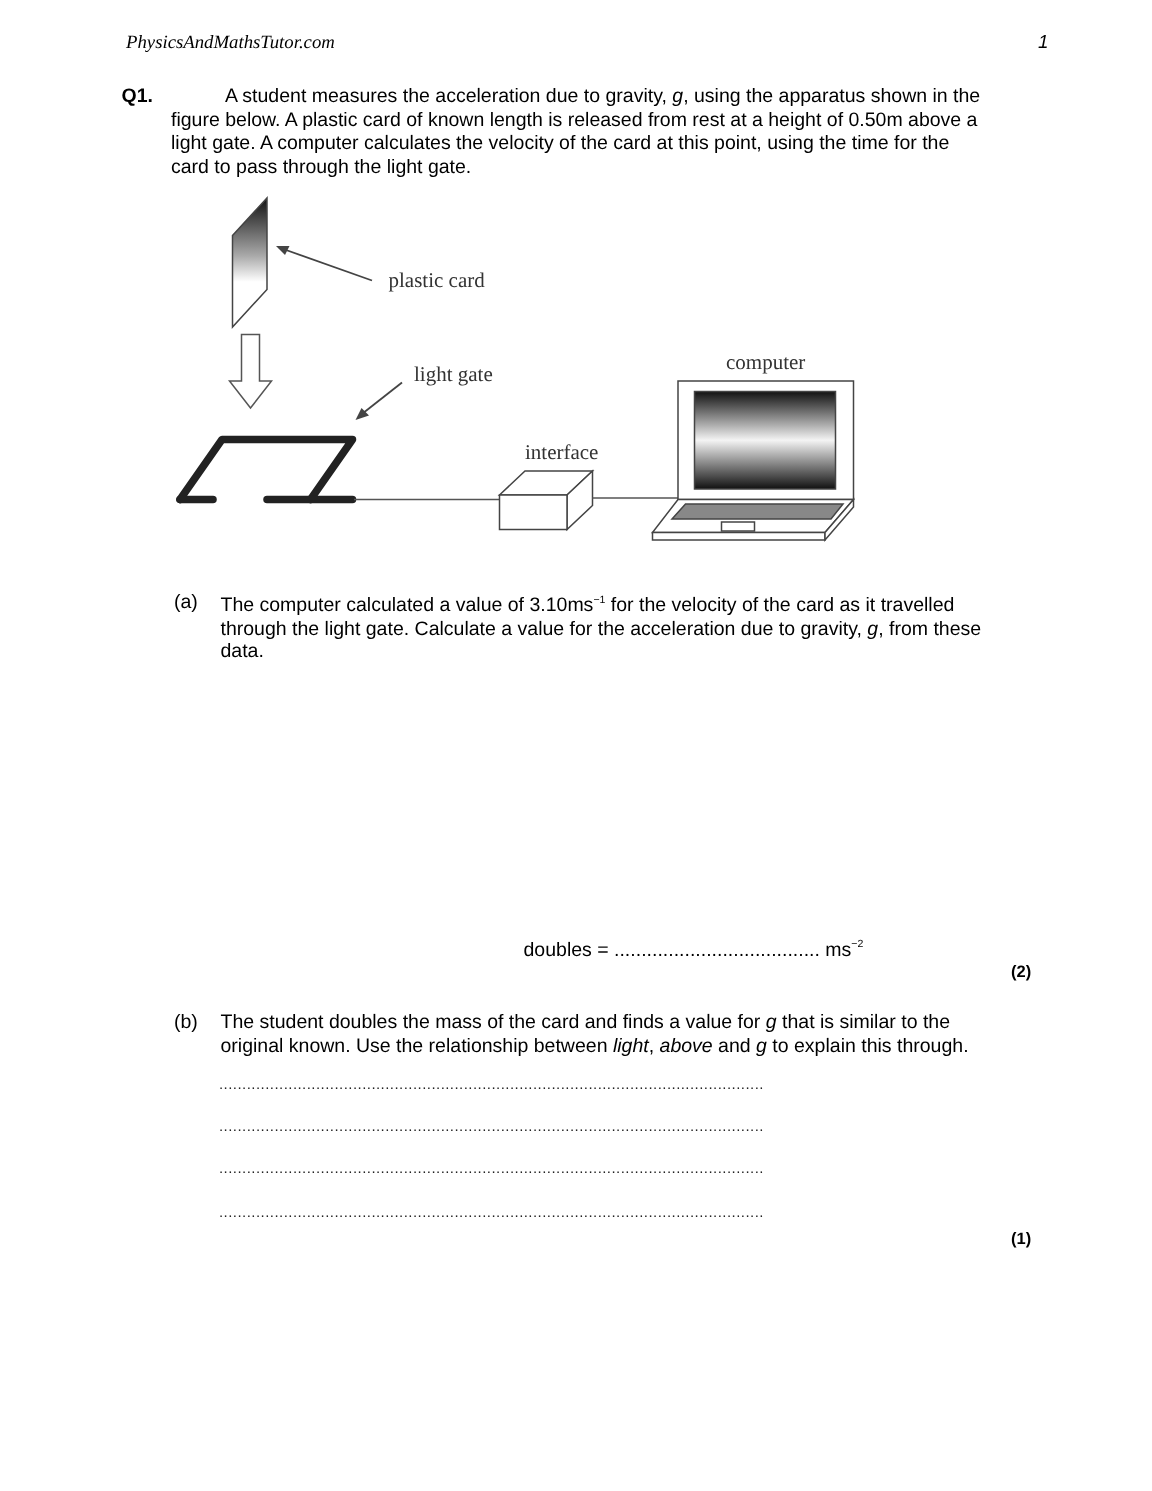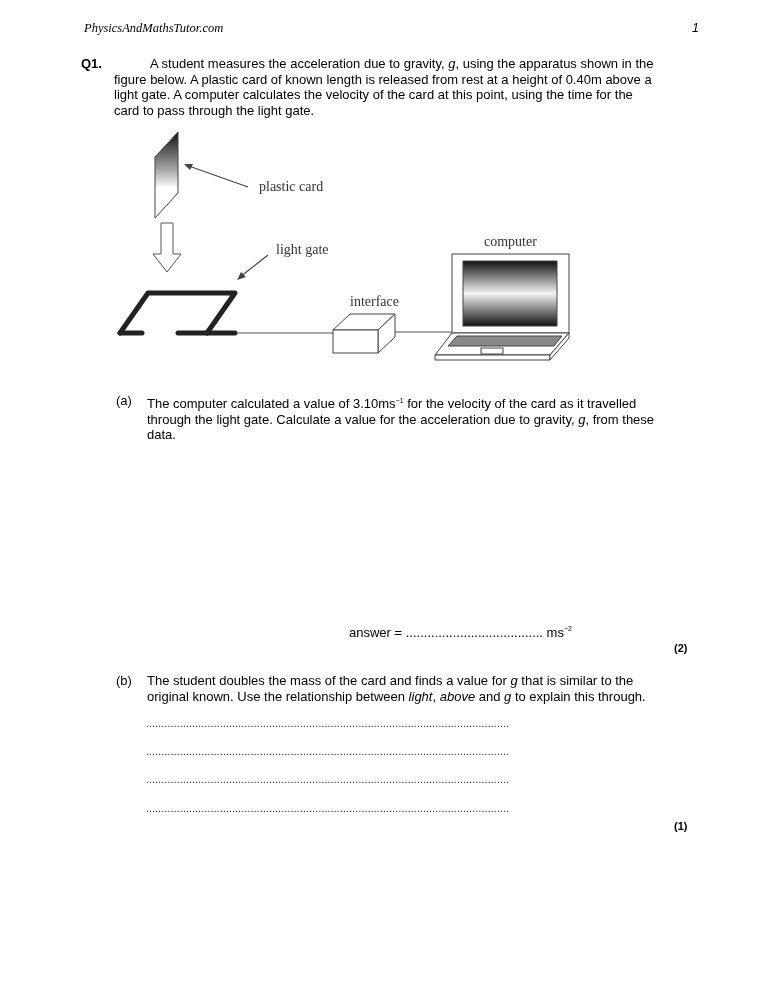--- a/index.html
+++ b/index.html
@@ -19,21 +19,21 @@
     .dots { left: 146px; width: 410px; height: 14px; overflow: hidden; font-size: 10px; letter-spacing: 0.3px; white-space: nowrap; color: #222; }
     .dlabel { font-family: "Liberation Serif", serif; font-size: 14px; fill: #333; }
   </style>
 </head>
 <body>
 
 <div class="abs header-site">PhysicsAndMathsTutor.com</div>
 <div class="abs header-page">1</div>
 
 <div class="abs qnum">Q1.</div>
-<div class="abs qtext"><span>A student measures the acceleration due to gravity, </span><i>g</i><span>, using the apparatus shown in the figure below. A plastic card of known length is released from rest at a height of 0.40m above a light gate. A computer calculates the velocity of the card at this point, using the time for the card to pass through the light gate.</span></div>
+<div class="abs qtext"><span>A student measures the acceleration due to gravity, </span><i>g</i><span>, using the apparatus shown in the figure below. A plastic card of known length is released from rest at a height of 0.50m above a light gate. A computer calculates the velocity of the card at this point, using the time for the card to pass through the light gate.</span></div>
 
 <svg class="abs diagram" viewBox="0 0 470 245" width="470" height="245">
   <defs>
     <linearGradient id="cardGrad" x1="0" y1="0" x2="0" y2="1">
       <stop offset="0" stop-color="#111"></stop>
       <stop offset="0.45" stop-color="#aaa"></stop>
       <stop offset="0.65" stop-color="#fff"></stop>
       <stop offset="1" stop-color="#fff"></stop>
     </linearGradient>
     <linearGradient id="screenGrad" x1="0" y1="0" x2="0" y2="1">
@@ -84,21 +84,21 @@
     <polygon points="440,230 459,208 459,213 440,235" fill="#fff"></polygon>
     <polygon points="347,211 452,211 444,221 338,221" fill="#888"></polygon>
     <rect x="371" y="223" width="22" height="6" fill="#fff"></rect>
   </g>
   <text class="dlabel" x="374" y="121">computer</text>
 </svg>
 
 <div class="abs part-label" style="left:116px; top:393px;">(a)</div>
 <div class="abs part-text" style="left:147px; top:393px;"><span>The computer calculated a value of 3.10ms</span><sup style="font-size:7px;">−1</sup><span> for the velocity of the card as it travelled through the light gate. Calculate a value for the acceleration due to gravity, </span><i>g</i><span>, from these data.</span></div>
 
-<div class="abs answer-line"><span>answer = </span><span>......................................</span><span> ms</span><sup>−2</sup></div>
+<div class="abs answer-line"><span>doubles = </span><span>......................................</span><span> ms</span><sup>−2</sup></div>
 <div class="abs marks" style="left:674px; top:642px;">(2)</div>
 
 <div class="abs part-label" style="left:116px; top:673px;">(b)</div>
 <div class="abs part-text" style="left:147px; top:673px;"><span>The student doubles the mass of the card and finds a value for </span><i>g</i><span> that is similar to the original known. Use the relationship between </span><i>light</i><span>, </span><i>above</i><span> and </span><i>g</i><span> to explain this through.</span></div>
 
 <div class="abs dots" style="top:718px;">......................................................................................................................</div>
 <div class="abs dots" style="top:746px;">......................................................................................................................</div>
 <div class="abs dots" style="top:774px;">......................................................................................................................</div>
 <div class="abs dots" style="top:803px;">......................................................................................................................</div>
 <div class="abs marks" style="left:674px; top:820px;">(1)</div>

